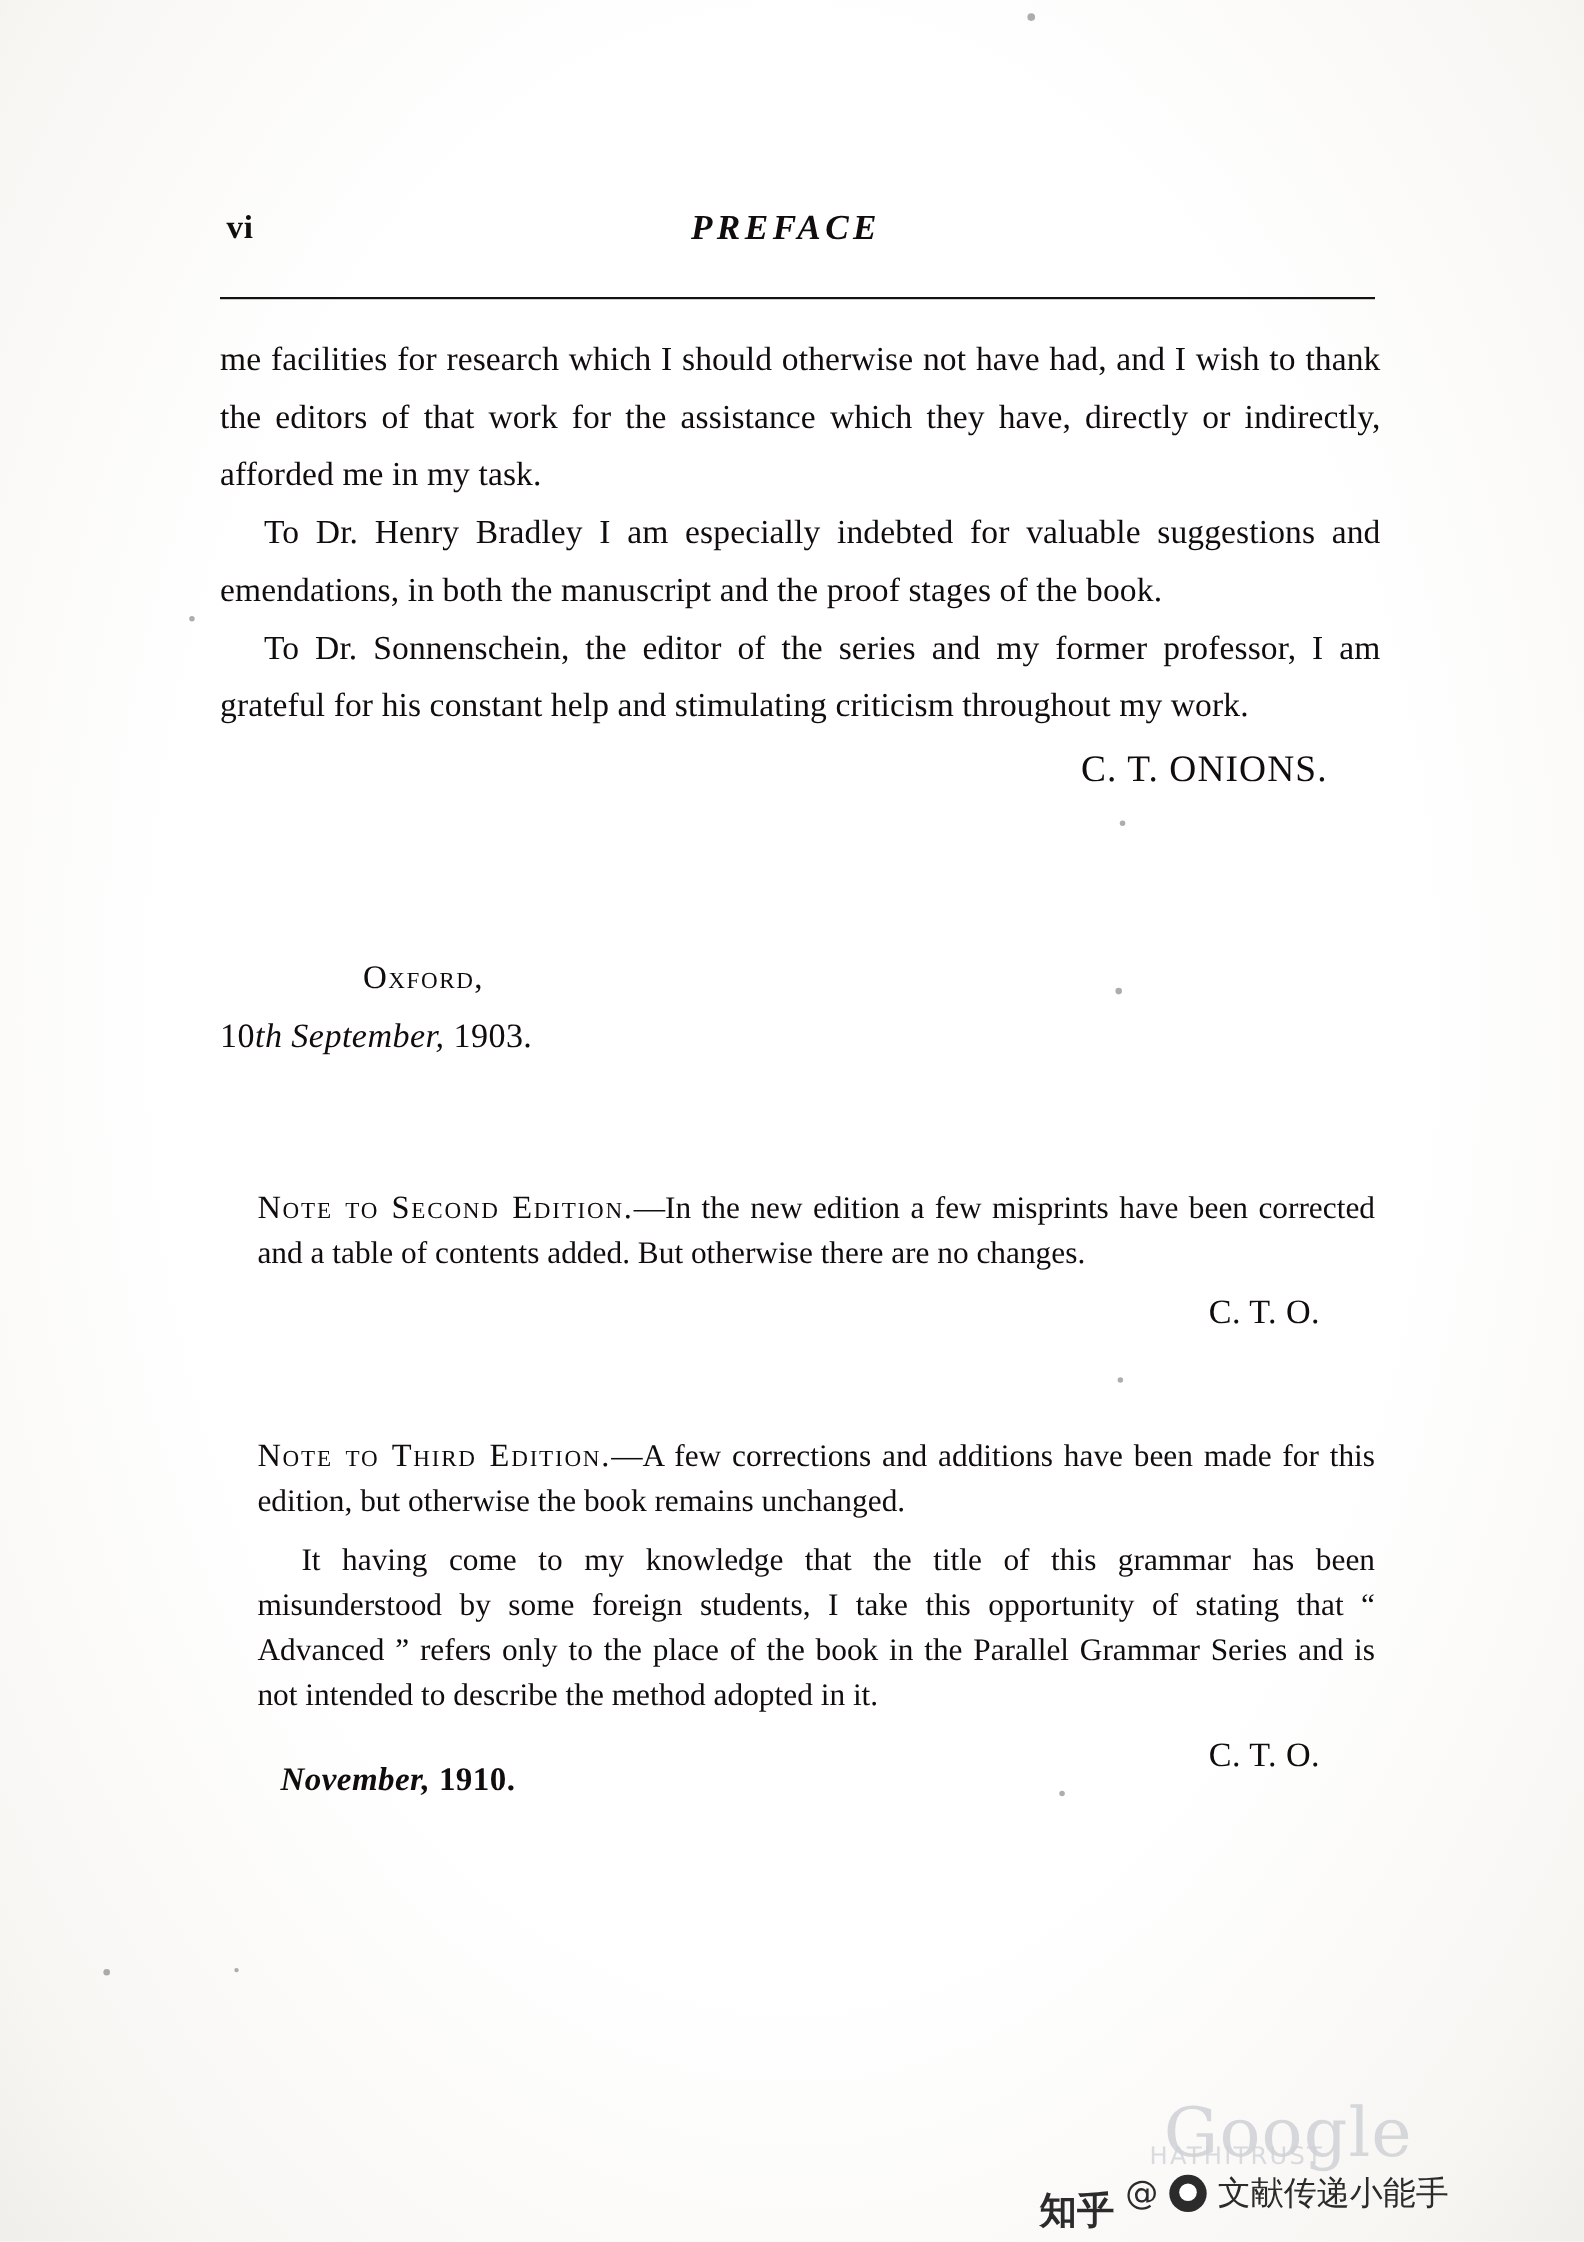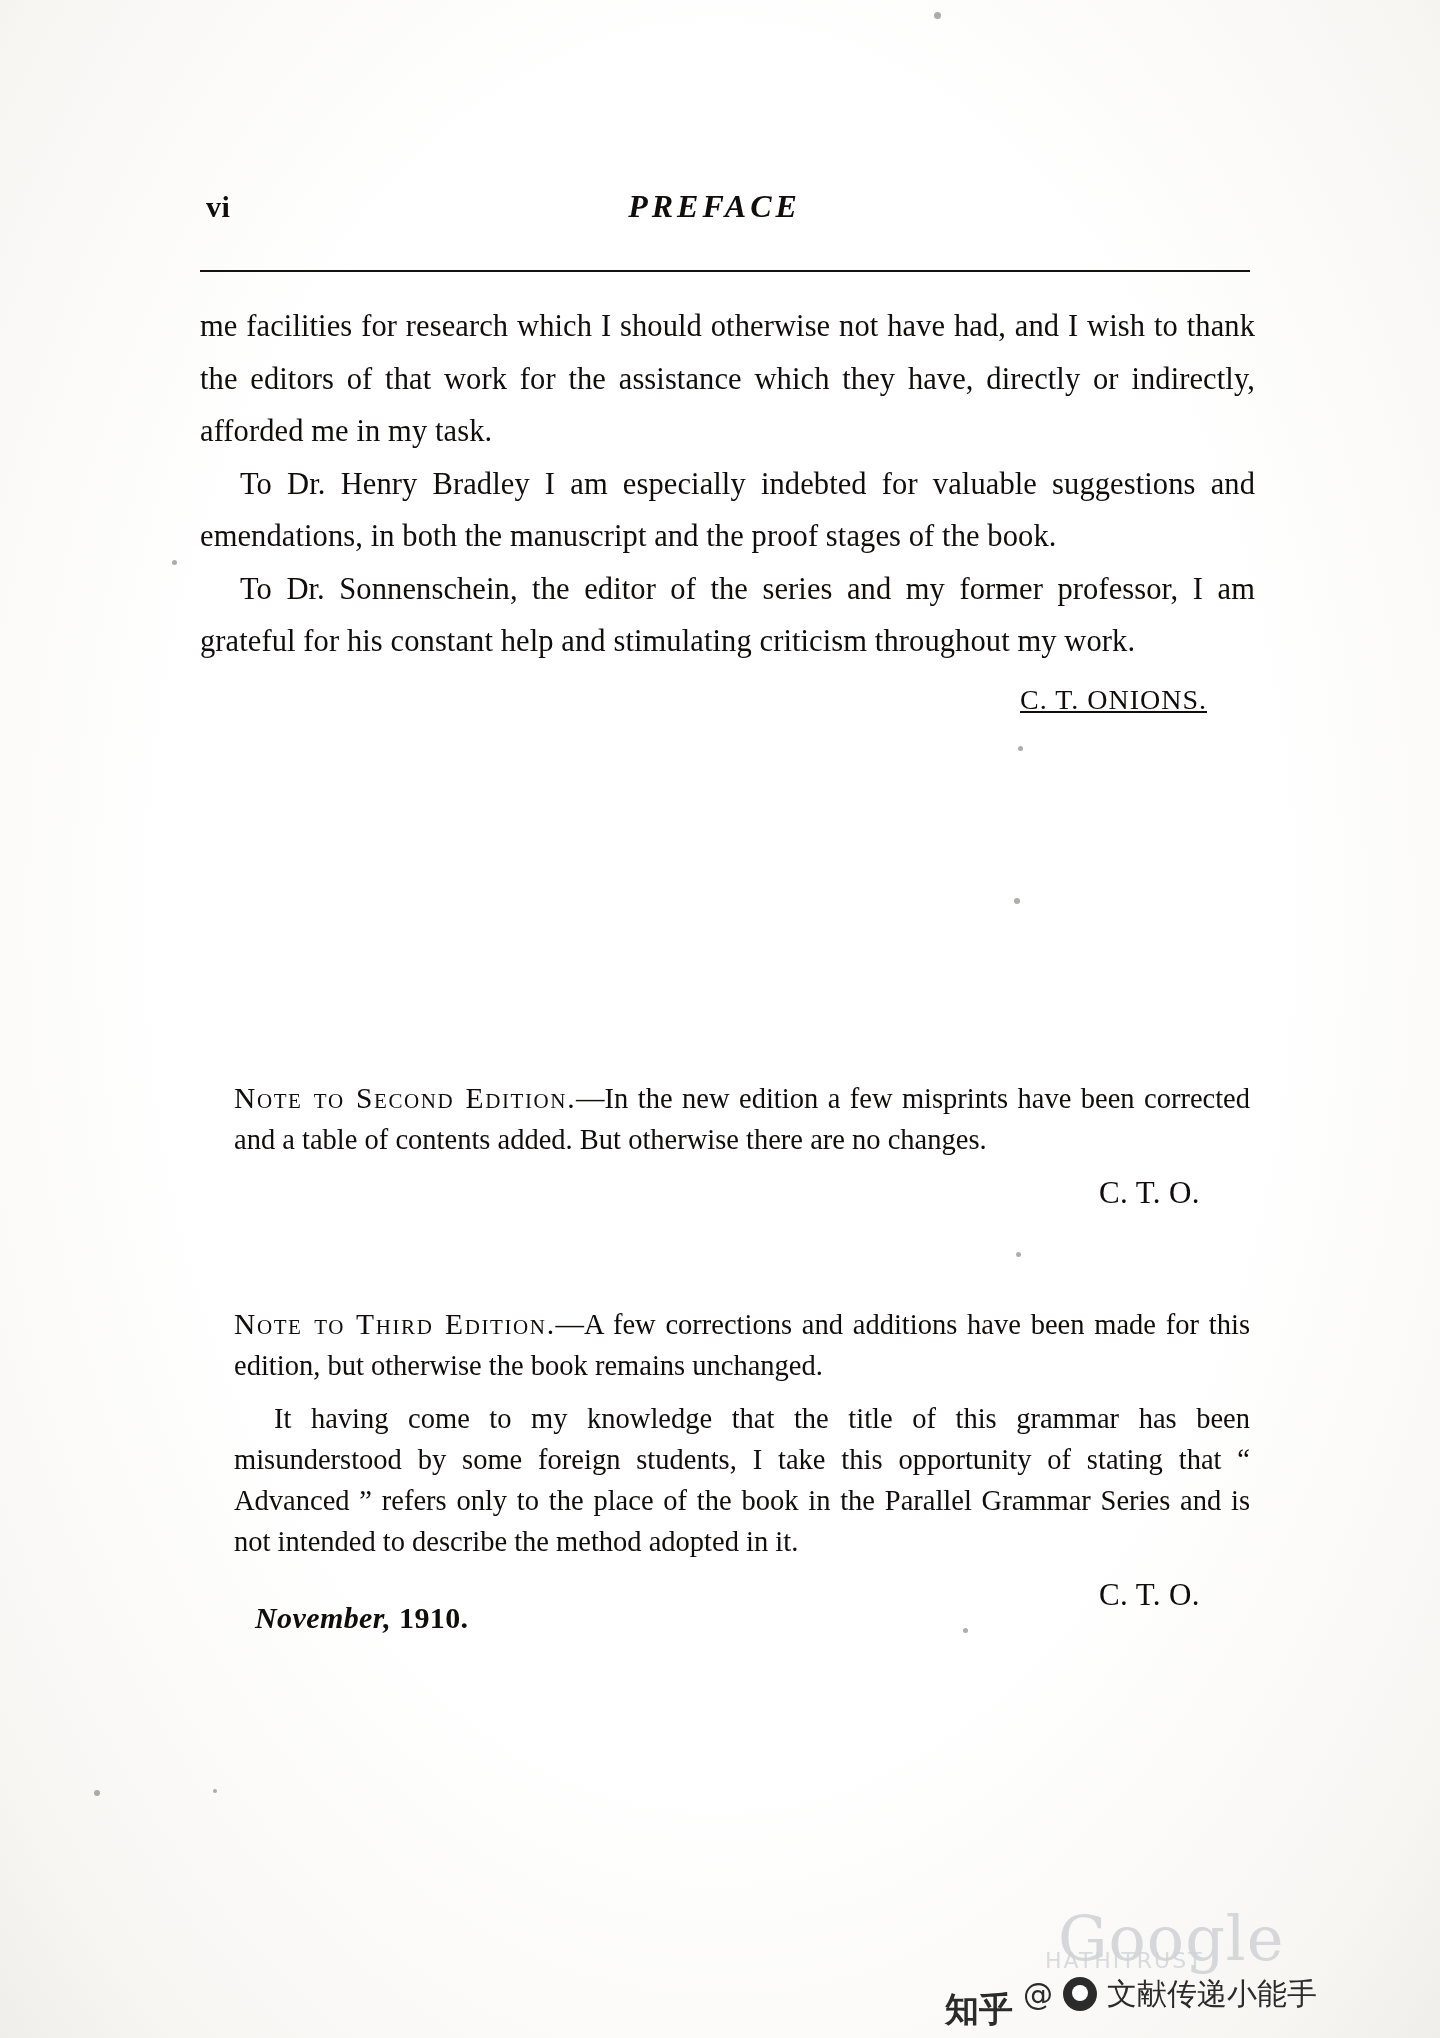--- a/index.html
+++ b/index.html
@@ -89,23 +89,22 @@
     text-indent: 0;
   }
   .body-block p.indent {
     text-indent: 40px;
   }
 
   .signature {
     margin-top: 6px;
     text-align: right;
     padding-right: 48px;
-    font-size: 28px;
+    font-size: 34px;
     letter-spacing: 0.6px;
-    text-decoration: underline;
   }
   .smallcaps {
     font-variant: small-caps;
     letter-spacing: 1px;
   }
 
   
   .dateline {
     position: absolute;
     left: 200px;
@@ -255,20 +254,24 @@
   </div>
   <div class="head-rule"></div>
 
   <div class="body-block">
     <p class="cont">me facilities for research which I should otherwise not have had, and I wish to thank the editors of that work for the assistance which they have, directly or indirectly, afforded me in my task.</p>
     <p class="indent">To Dr. Henry Bradley I am especially indebted for valuable suggestions and emendations, in both the manuscript and the proof stages of the book.</p>
     <p class="indent">To Dr. Sonnenschein, the editor of the series and my former professor, I am grateful for his constant help and stimulating criticism throughout my work.</p>
     <div class="signature smallcaps">C. T. ONIONS.</div>
   </div>
 
+  <div class="dateline">
+    <div class="place">Oxford,</div>
+    <div class="date"><span class="num">10</span><span>th September,</span> <span class="num">1903.</span></div>
+  </div>
 
   <div class="note" id="note-second">
     <p><span class="lead">Note to Second Edition.</span><span>—</span><span>In the new edition a few misprints have been corrected and a table of contents added.  But otherwise there are no changes.</span></p>
     <div class="note-sign">C. T. O.</div>
   </div>
 
   <div class="note" id="note-third">
     <p><span class="lead">Note to Third Edition.</span><span>—</span><span>A few corrections and additions have been made for this edition, but otherwise the book remains unchanged.</span></p>
     <p class="indent">It having come to my knowledge that the title of this grammar has been misunderstood by some foreign students, I take this opportunity of stating that “ Advanced ” refers only to the place of the book in the Parallel Grammar Series and is not intended to describe the method adopted in it.</p>
     <div class="note-sign">C. T. O.</div>

